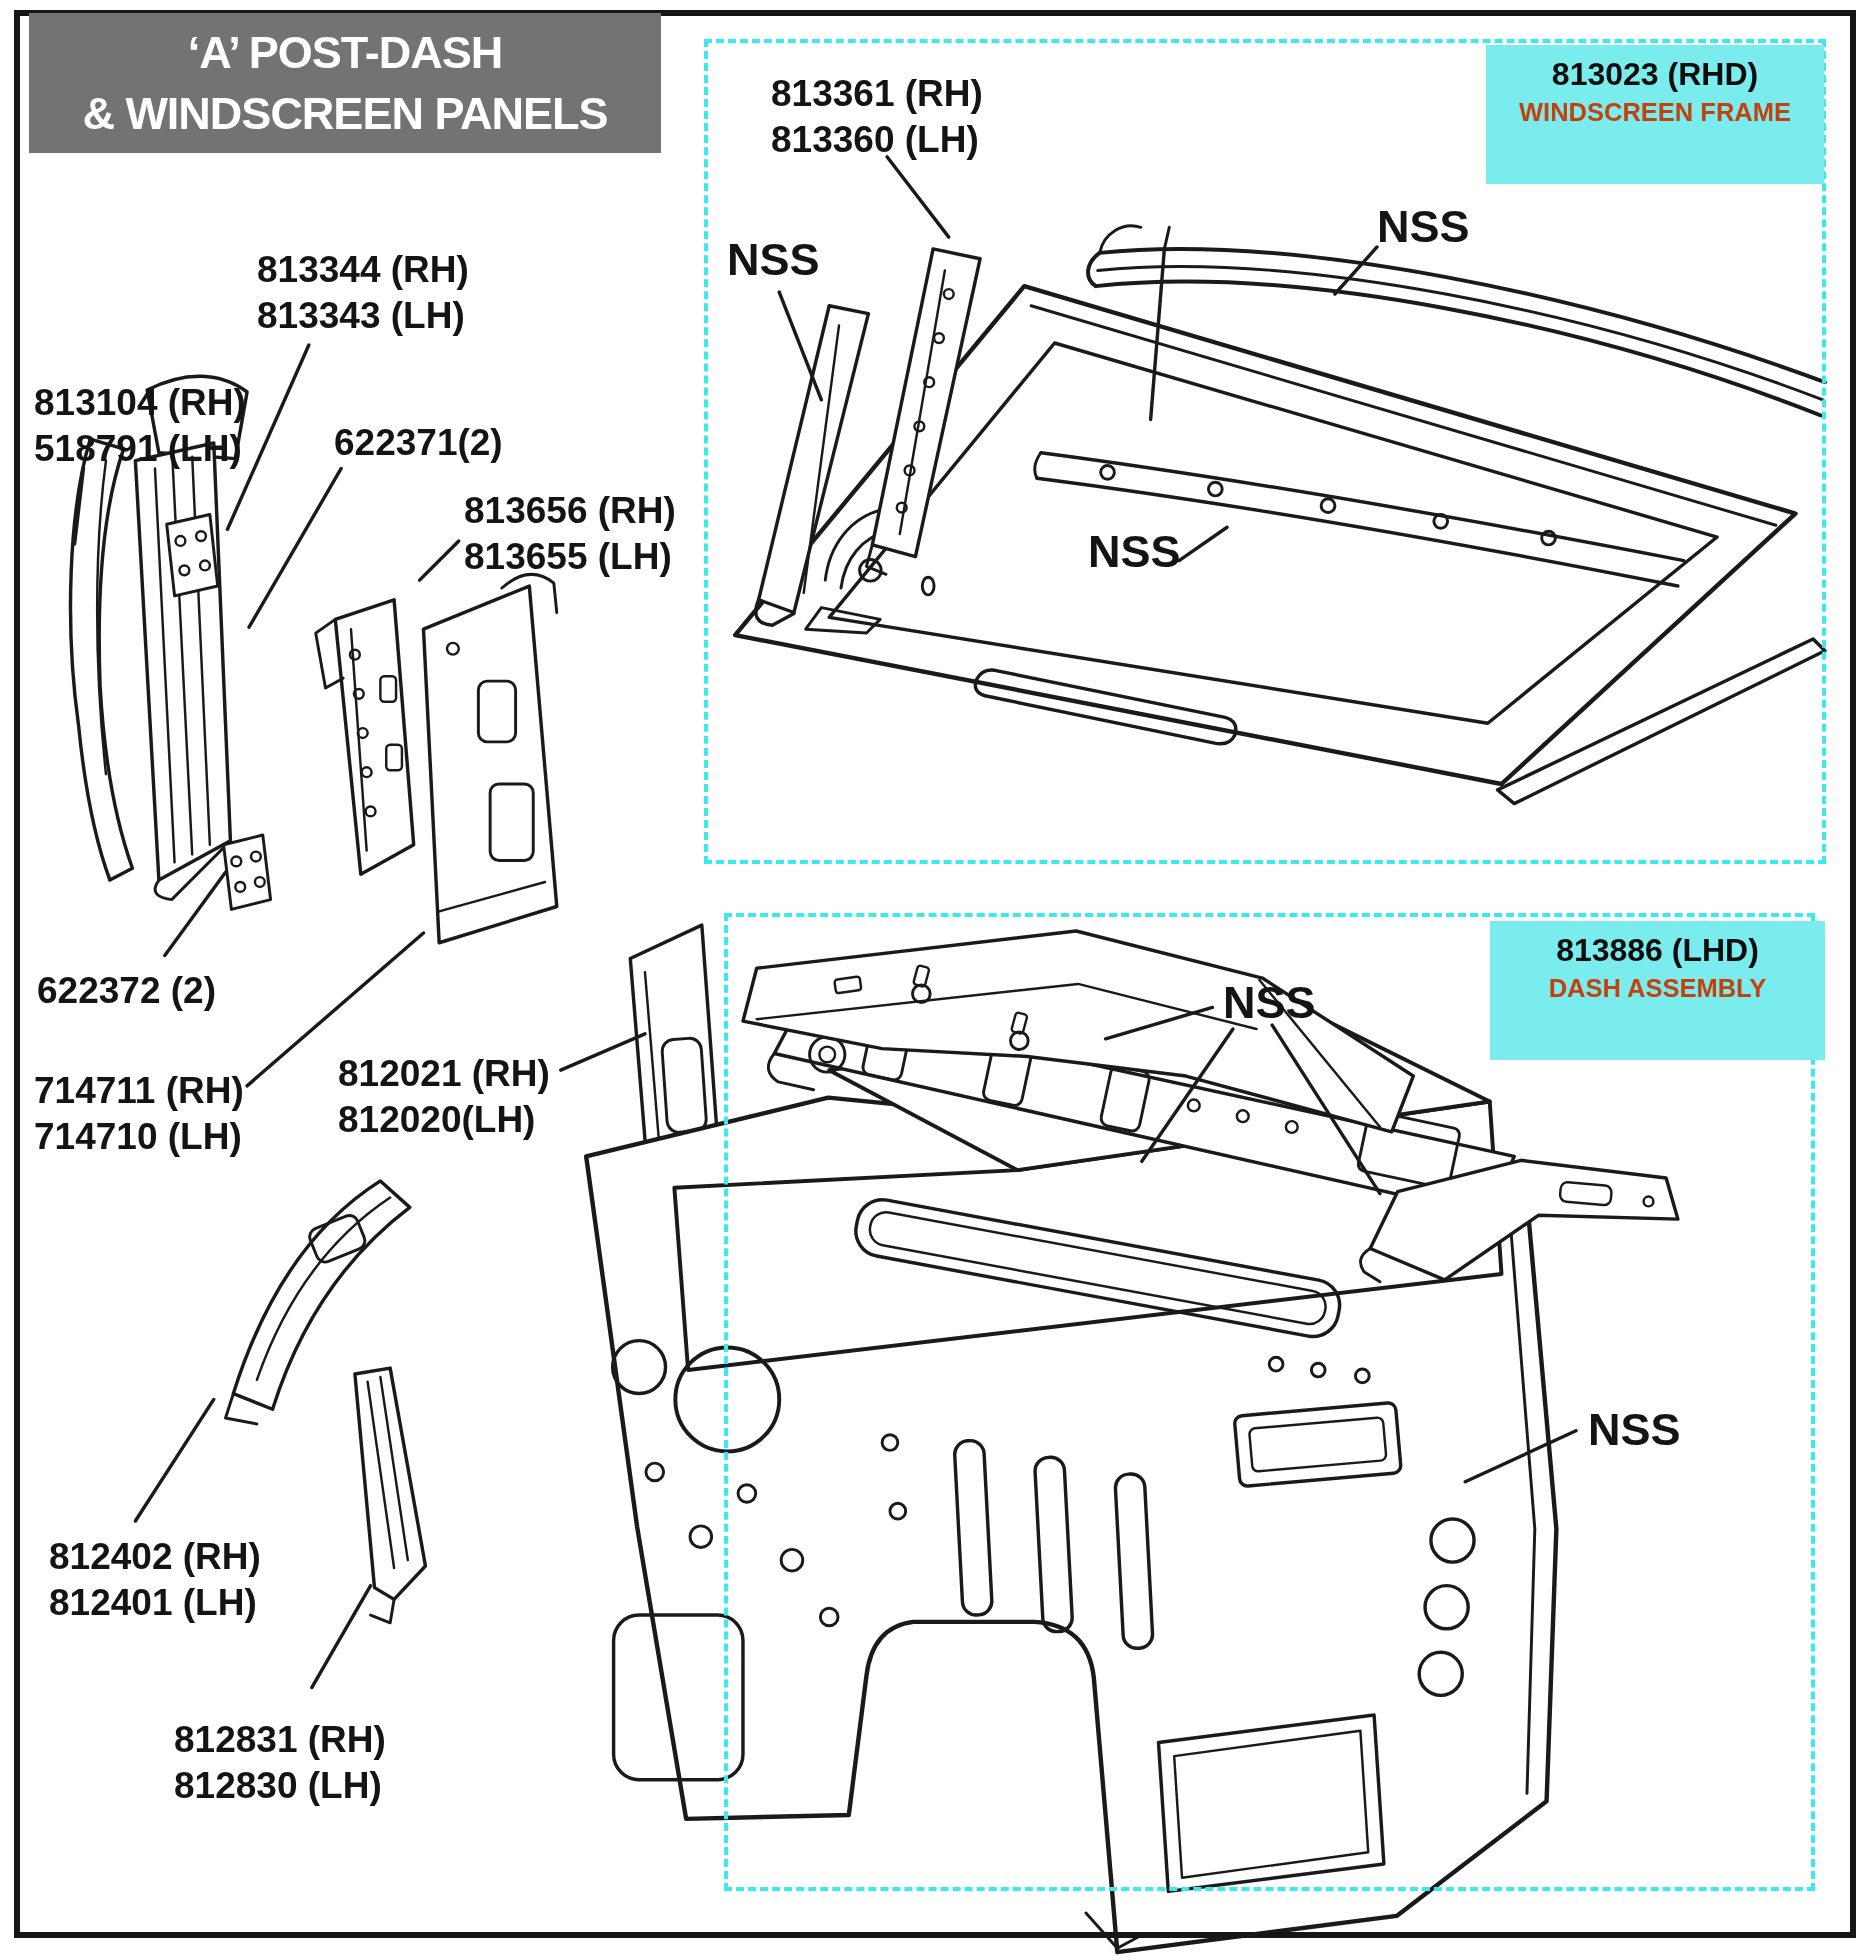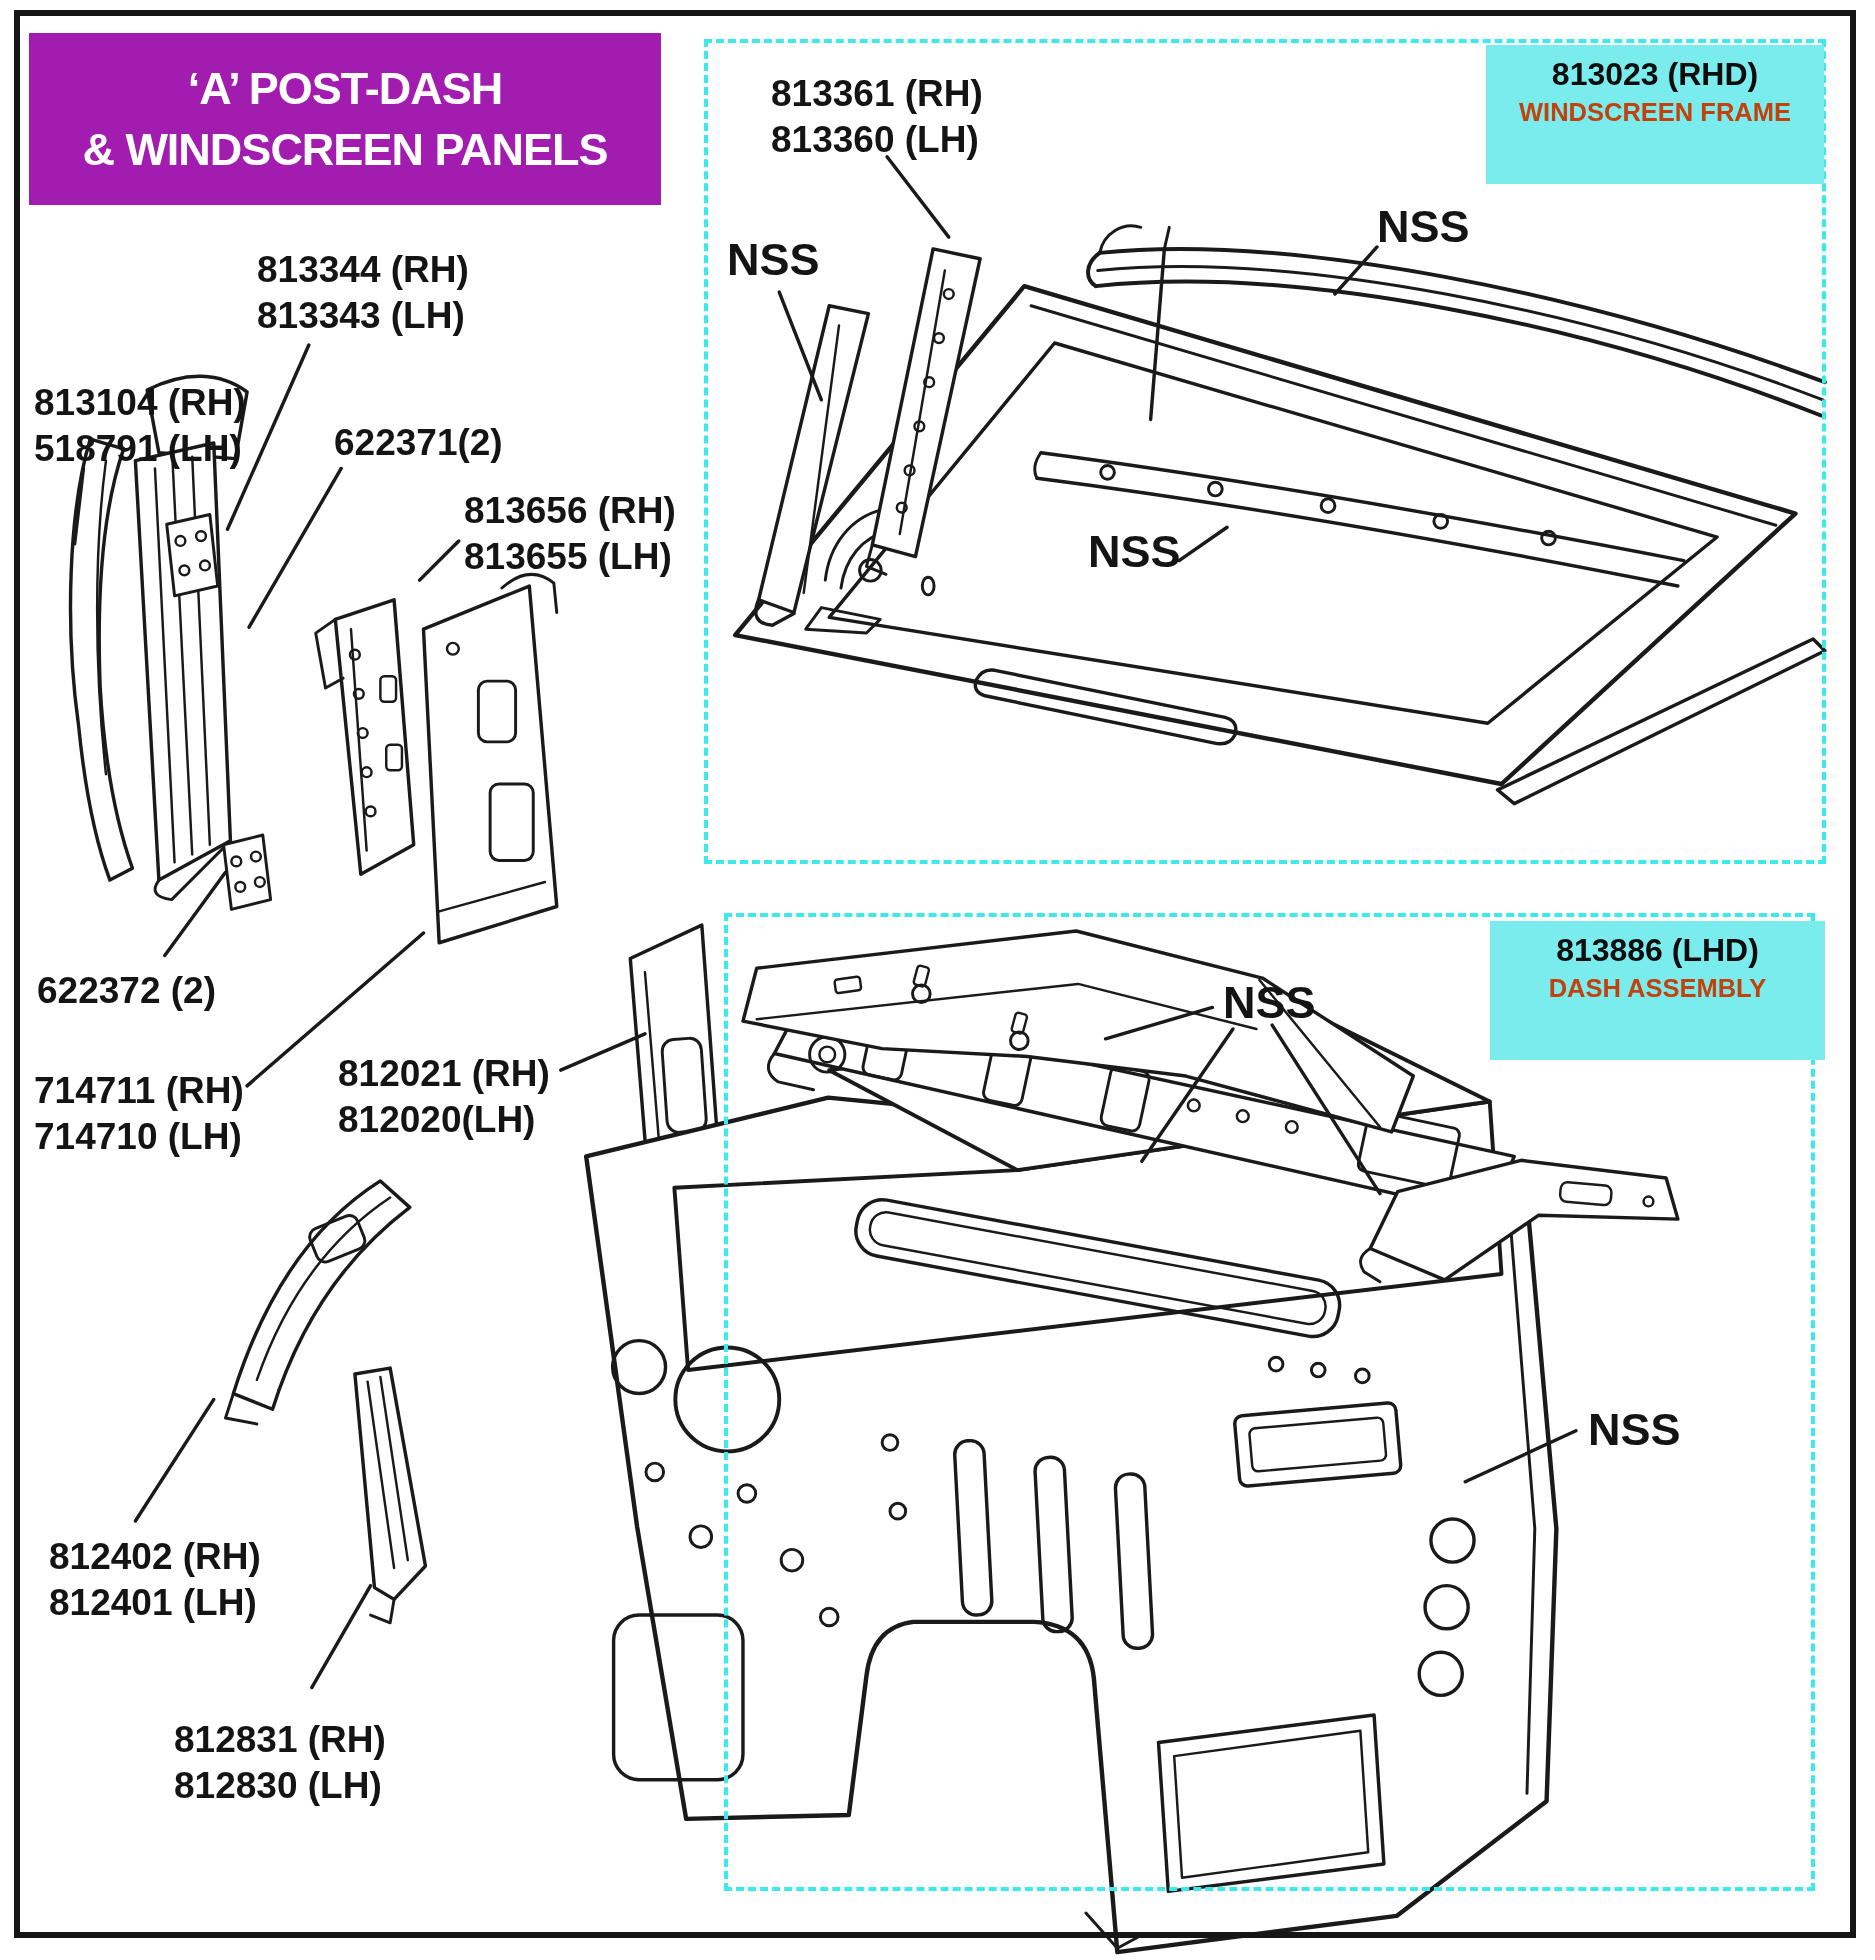--- a/index.html
+++ b/index.html
@@ -5,23 +5,23 @@
   html,body{margin:0;padding:0;}
   body{
     width:1875px;height:1960px;position:relative;background:#ffffff;
     font-family:"Liberation Sans", sans-serif;color:#111;overflow:hidden;
   }
   .page-border{
     position:absolute;left:13.7px;top:9.8px;width:1842px;height:1928px;
     border:6.9px solid #161616;box-sizing:border-box;pointer-events:none;
   }
   .banner{
-    position:absolute;left:29px;top:12.7px;width:632px;height:172px;
-    background:#a21caf;display:flex;flex-direction:column;justify-content:center;
-    align-items:center;text-align:center;margin-top:20px;
+    position:absolute;left:29px;top:12.7px;width:632px;height:140px;
+    background:#737373;display:flex;flex-direction:column;justify-content:center;
+    align-items:center;text-align:center;
   }
   .banner .bline{
     color:#ffffff;font-weight:bold;font-size:45px;line-height:61px;letter-spacing:-1px;
     white-space:nowrap;
   }
   .dashed-box{
     position:absolute;border:4.9px dashed #3ce9ec;box-sizing:border-box;
   }
   .cyan-box{
     position:absolute;background:#7beced;text-align:center;padding-top:5.9px;box-sizing:border-box;

